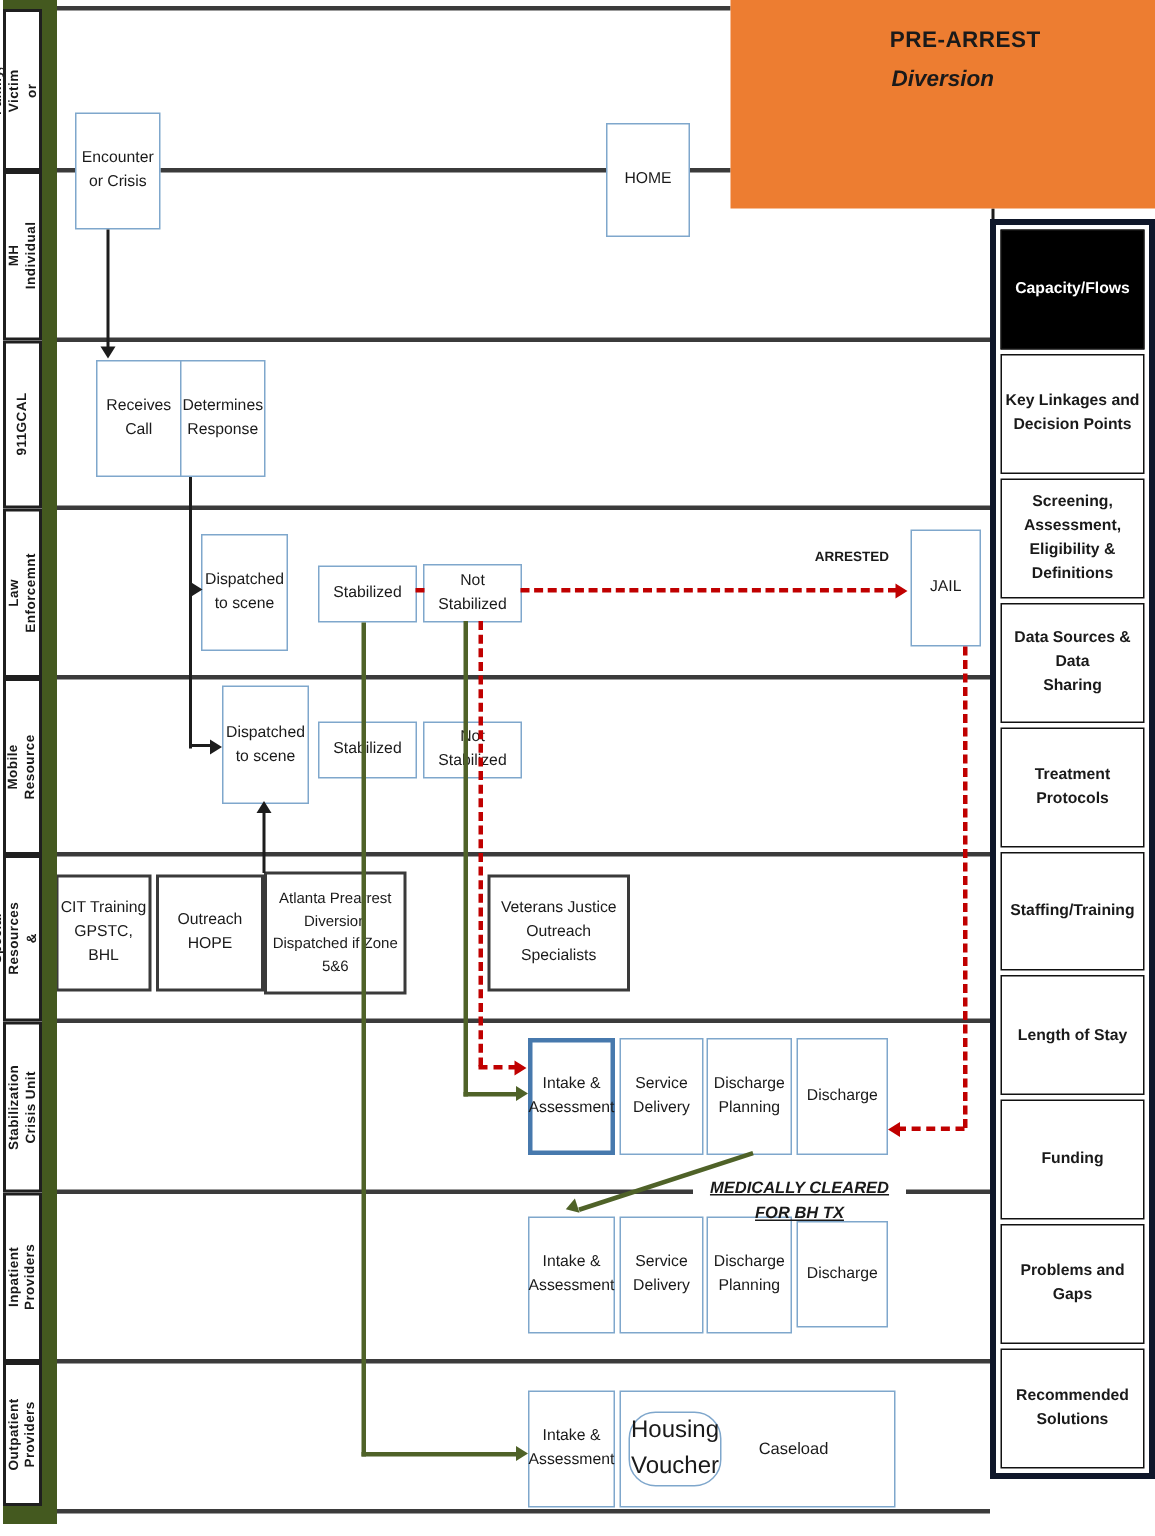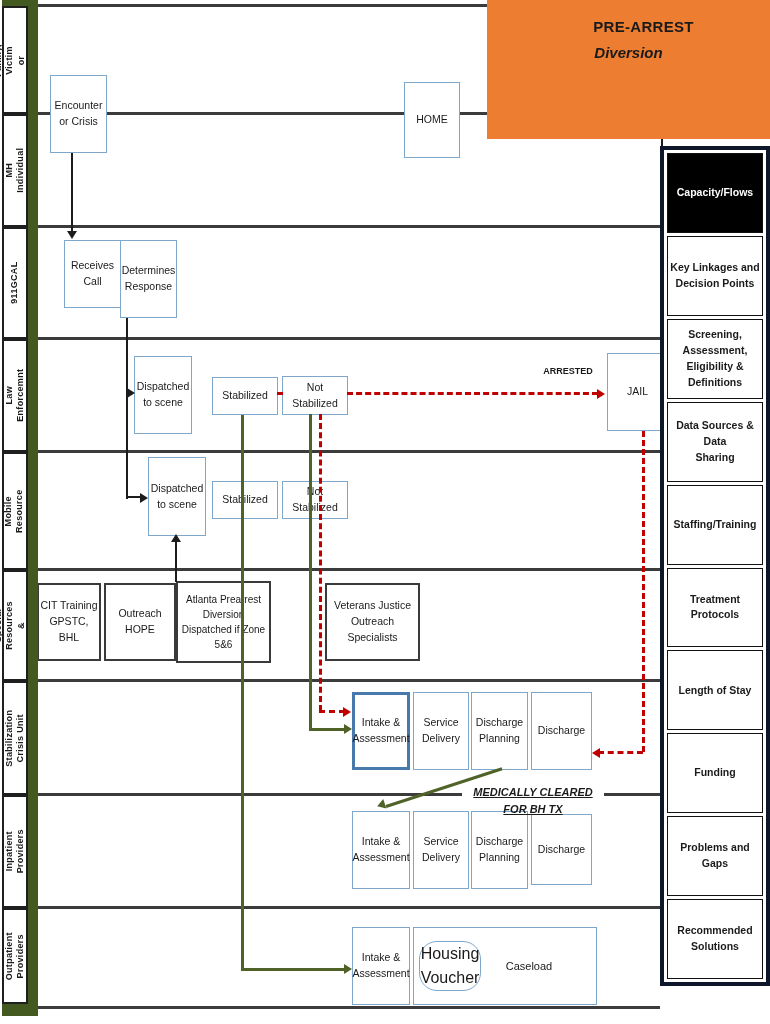--- a/index.html
+++ b/index.html
@@ -33,26 +33,26 @@
   #ll-6{top:679px;} #ll-7{top:793px;} #ll-8{top:906px;} #ll-bottom{top:1006px;}
 
   
   .box{position:absolute;background:#fff;border:1.5px solid #7fa7cc;box-sizing:border-box;
        display:flex;align-items:center;justify-content:center;text-align:center;
        font-size:10.5px;line-height:1.5;white-space:pre-line;z-index:2;}
   .box.blackb{border:2.5px solid #3a3a3a;}
   .box.thickb{border:3px solid #4779ad;}
   #b-encounter{left:50px;top:75px;width:57px;height:78px;}
   #b-home{left:404px;top:82px;width:56px;height:76px;}
-  #b-receives{left:64px;top:240px;width:57px;height:68px;}
+  #b-receives{left:64px;top:240px;width:57px;height:78px;}
   #b-determines{left:120px;top:240px;width:57px;height:78px;}
   #b-dispatched-le{left:134px;top:356px;width:58px;height:78px;}
   #b-stabilized-le{left:212px;top:377px;width:66px;height:38px;}
   #b-notstab-le{left:282px;top:376px;width:66px;height:39px;}
-  #b-jail{left:607px;top:353px;width:61px;height:78px;}
+  #b-jail{left:607px;top:353px;width:47px;height:78px;}
   #b-dispatched-mr{left:148px;top:457px;width:58px;height:79px;}
   #b-stabilized-mr{left:212px;top:481px;width:66px;height:38px;}
   #b-notstab-mr{left:282px;top:481px;width:66px;height:38px;}
   #b-cit{left:37px;top:583px;width:64px;height:78px;}
   #b-hope{left:104px;top:583px;width:72px;height:78px;}
   #b-prearrest{left:176px;top:581px;width:95px;height:82px;font-size:10px;}
   #b-veterans{left:325px;top:583px;width:95px;height:78px;}
   #b-intake-scu{left:352px;top:692px;width:58px;height:78px;}
   #b-service-scu{left:413px;top:692px;width:56px;height:78px;}
   #b-dcplan-scu{left:471px;top:692px;width:57px;height:78px;}
@@ -243,22 +243,22 @@
   </div>
 
   <div class="sidebar">
     <div class="side-item selected">Capacity/Flows</div>
     <div class="side-item">Key Linkages and
 Decision Points</div>
     <div class="side-item">Screening, Assessment,
 Eligibility &amp; Definitions</div>
     <div class="side-item">Data Sources &amp; Data
 Sharing</div>
+    <div class="side-item">Treatment Protocols</div>
     <div class="side-item">Staffing/Training</div>
-    <div class="side-item">Treatment Protocols</div>
     <div class="side-item">Length of Stay</div>
     <div class="side-item">Funding</div>
     <div class="side-item">Problems and Gaps</div>
     <div class="side-item">Recommended
 Solutions</div>
   </div>
 
 </div>
 
 </body></html>

